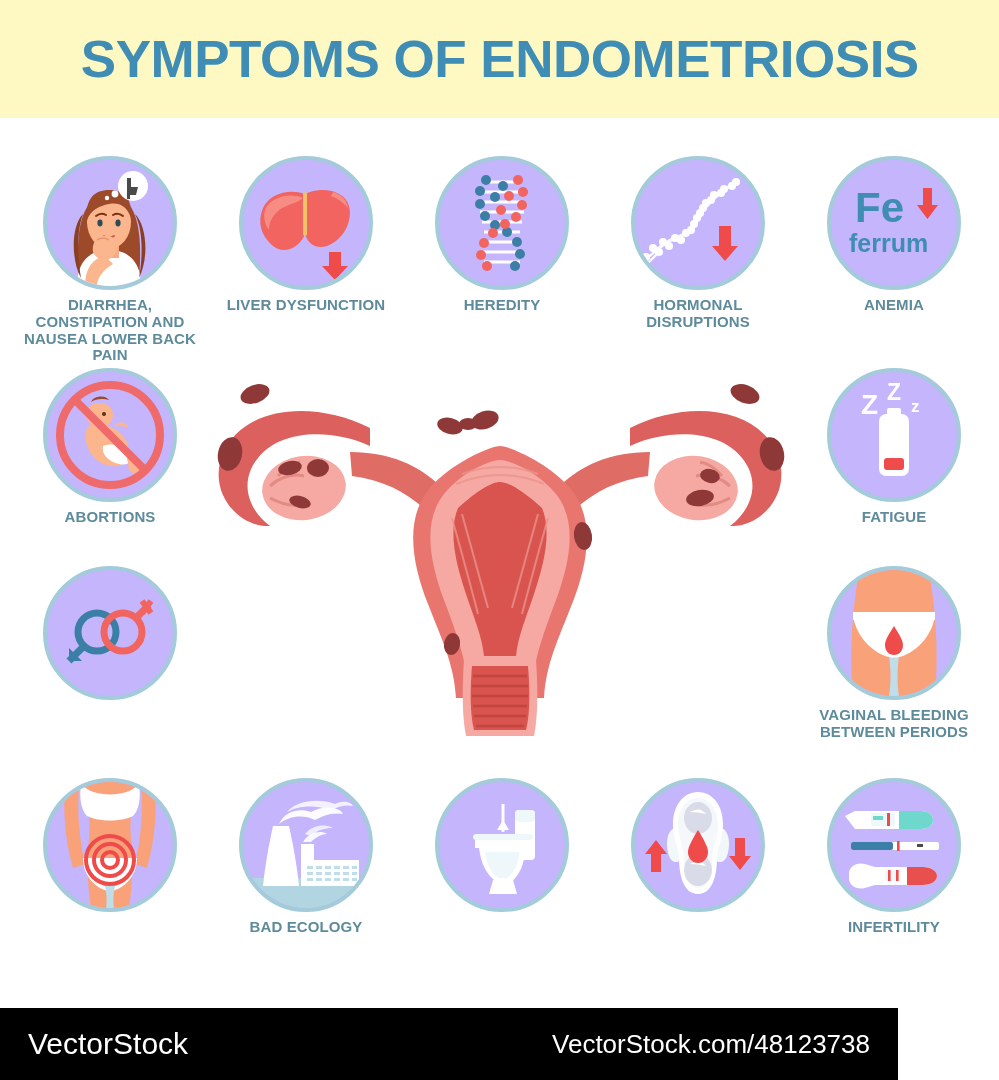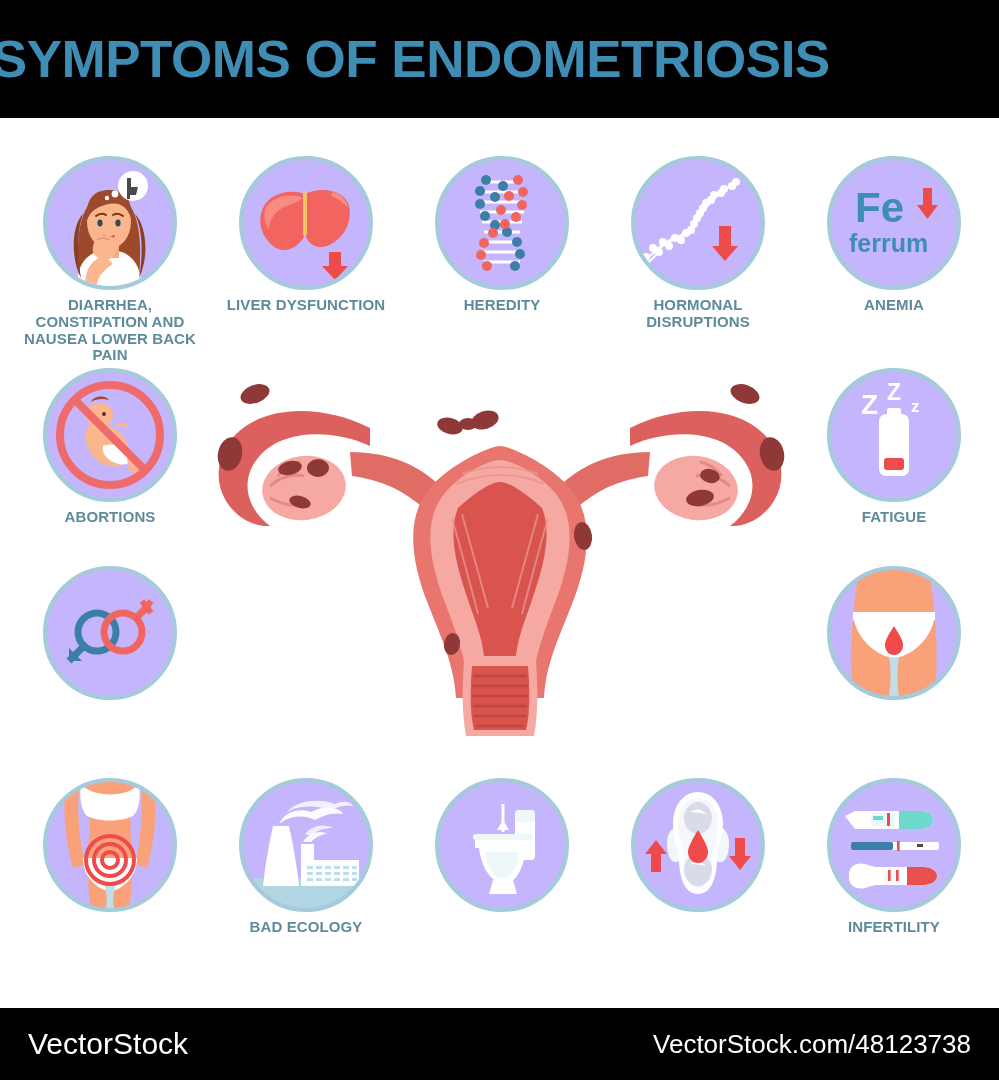--- a/index.html
+++ b/index.html
@@ -6,22 +6,22 @@
   body {
     width:999px; height:1080px;
     background:#ffffff;
     font-family:"Liberation Sans", sans-serif;
     overflow:hidden;
     position:relative;
   }
   
   .header {
     width:999px; height:118px;
-    background:#000000;
-    display:flex; align-items:center; 
+    background:#fef9c3;
+    display:flex; align-items:center; justify-content:center;
   }
   .header h1 {
     font-size:52px; font-weight:bold; letter-spacing:-0.5px;
     color:#3f8cb5; white-space:nowrap;
     font-family:"Liberation Sans", sans-serif;
     transform:scaleX(1.02);
   }
   
   .stage { position:relative; width:999px; height:882px; }
   .node { position:absolute; width:196px; text-align:center; }
@@ -34,21 +34,21 @@
     margin-top:7px; font-size:15px; font-weight:bold;
     color:#5e8b9b; line-height:1.12; letter-spacing:0.1px;
     text-transform:uppercase;
   }
   .label.sm { font-size:11.5px; }
   
   .circle svg { position:absolute; left:0; top:0; }
   
   .footer {
     position:absolute; left:0; top:1008px;
-    width:999px; height:72px; background:#000;
+    width:898px; height:72px; background:#000;
     display:flex; align-items:center; justify-content:space-between;
     padding:0 28px;
   }
   .footer .brand { color:#fff; font-size:30px; font-family:"Liberation Sans", sans-serif; }
   .footer .url { color:#fff; font-size:26px; font-family:"Liberation Sans", sans-serif; }
 </style>
 </head>
 <body>
 
 <div class="header">
@@ -286,20 +286,24 @@
         <path d="M26 14 C26 6 38 0 63 0 C88 0 100 6 100 14 C104 40 108 80 104 126 L22 126 C18 80 22 40 26 14 Z" fill="#f9a27a"></path>
 
         <path d="M58 86 C60 100 60 114 58 126 L68 126 C66 114 66 100 68 86 Z" fill="#bfdee9"></path>
 
         <path d="M22 42 L104 42 C104 58 92 78 72 86 C66 88 60 88 54 86 C34 78 22 58 22 42 Z" fill="#ffffff"></path>
         <path d="M22 42 L104 42 L104 50 L22 50 Z" fill="#ffffff"></path>
 
         <path d="M63 56 C68 64 72 70 72 75 C72 81 68 85 63 85 C58 85 54 81 54 75 C54 70 58 64 63 56 Z" fill="#ef4b4b"></path>
       </svg>
     </div>
+    <div class="label">
+      <div>VAGINAL BLEEDING</div>
+      <div>BETWEEN PERIODS</div>
+    </div>
   </div>
 
   <div style="position:absolute; left:200px; top:250px; width:600px; height:380px;">
     <svg width="600" height="380" viewBox="0 0 600 380">
 
       <path d="M170 60 C110 30 40 40 22 88 C8 126 40 160 70 158 C46 140 40 112 58 90 C80 62 130 60 170 78 Z" fill="#d9534f" opacity="0.92"></path>
       <path d="M430 60 C490 30 560 40 578 88 C592 126 560 160 530 158 C554 140 560 112 542 90 C520 62 470 60 430 78 Z" fill="#d9534f" opacity="0.92"></path>
 
       <path d="M150 84 C190 84 220 98 240 118 L258 140 L236 152 C214 128 186 112 152 108 Z" fill="#e06c66"></path>
       <path d="M450 84 C410 84 380 98 360 118 L342 140 L364 152 C386 128 414 112 448 108 Z" fill="#e06c66"></path>

